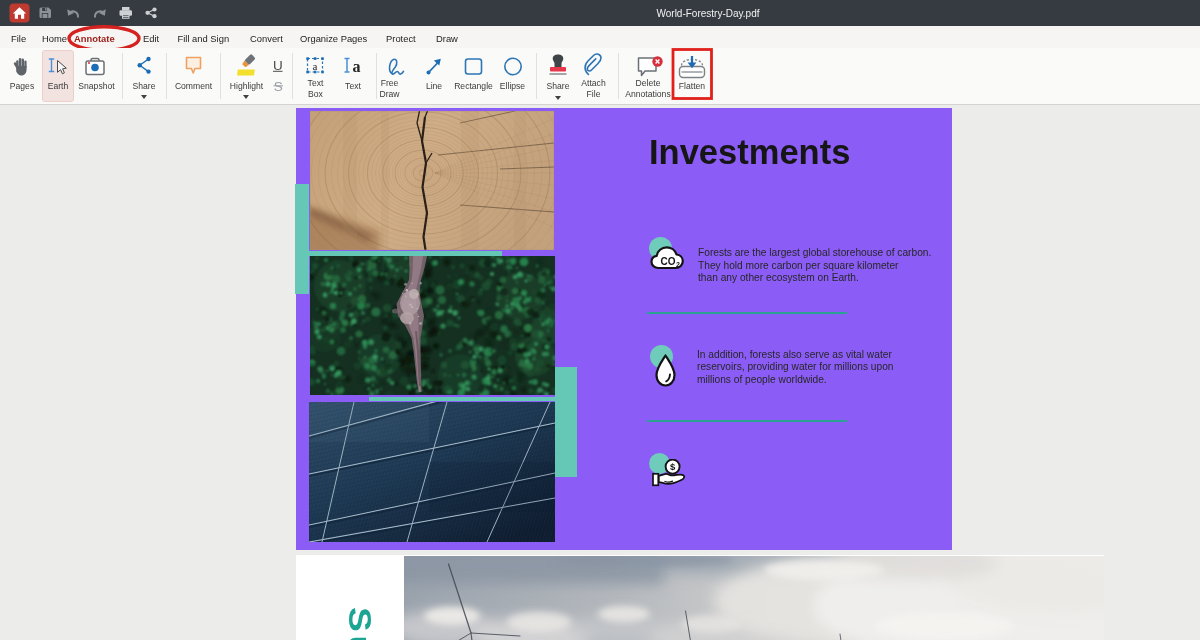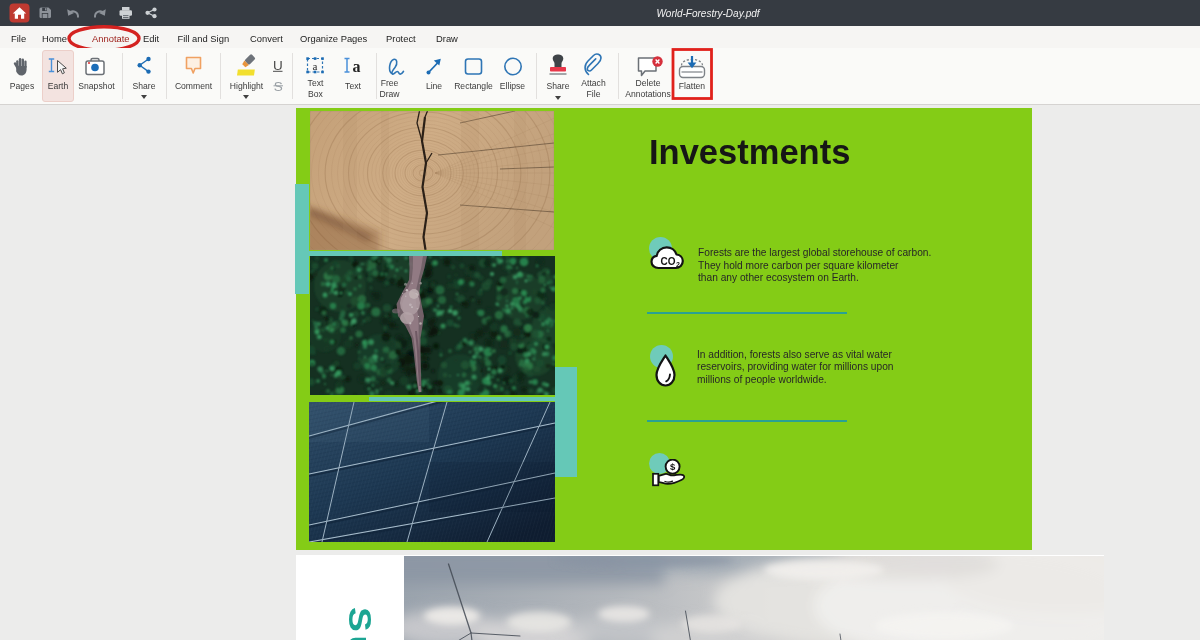--- a/index.html
+++ b/index.html
@@ -1,30 +1,30 @@
 <!DOCTYPE html>
 <html><head>
 <meta charset="utf-8">
 <style>
   * { margin:0; padding:0; box-sizing:border-box; }
   html,body { width:1200px; height:640px; overflow:hidden; font-family:"Liberation Sans",sans-serif; }
   #app { position:relative; width:1200px; height:640px; background:#ececeb; }
   #titlebar { position:absolute; left:0; top:0; width:1200px; height:26px; background:#363b42; }
-  #titletext { position:absolute; left:608px; top:7.5px; width:200px; text-align:center; color:#f2f2f2; font-size:10px;font-style:italic; }
+  #titletext { position:absolute; left:608px; top:7.5px; width:200px; text-align:center; color:#f2f2f2; font-size:10px; }
   #menubar { position:absolute; left:0; top:26px; width:1200px; height:22px; background:#f6f5f3; }
   .mtab { position:absolute; top:7px; font-size:9.4px; color:#1d1d1d; white-space:nowrap; }
   #toolbar { position:absolute; left:0; top:48px; width:1200px; height:57px; background:#fafaf8; border-bottom:1px solid #d5d3d1; }
   .sep { position:absolute; top:5px; width:1px; height:46px; background:#e2e0de; }
   .titem { position:absolute; top:2px; height:52px; text-align:center; }
   .tlabel { position:absolute; width:100%; top:31px; font-size:8.6px; color:#3b3b3b; line-height:11px; white-space:nowrap; text-align:center; }
   .tlabel2 { position:absolute; width:100%; top:28px; font-size:8.6px; color:#3b3b3b; line-height:10.8px; white-space:nowrap; text-align:center; }
   .drop { position:absolute; left:50%; margin-left:-3.5px; width:0; height:0; border-left:3.5px solid transparent; border-right:3.5px solid transparent; border-top:4px solid #404040; }
   #selbox { position:absolute; left:42px; top:2px; width:32px; height:52px; background:#f3e3e0; border:1px solid #eccfc9; border-radius:3px; }
   #doc { position:absolute; left:0; top:105px; width:1200px; height:535px; background:#ececeb; }
-  #page1 { position:absolute; left:296px; top:3px; width:736px; height:442px; background:#84cc16; }
+  #page1 { position:absolute; left:296px; top:3px; width:656px; height:442px; background:#8b5cf6; }
   #page2 { position:absolute; left:296px; top:450px; width:808px; height:86px; background:#fff; }
   .teal { position:absolute; background:#65c8b7; }
   .photo { position:absolute; overflow:hidden; }
   #heading { position:absolute; left:353px; top:24.6px; font-size:34.5px; font-weight:bold; color:#161616; letter-spacing:0px; }
   .itext { position:absolute; font-size:10.2px; line-height:12.5px; color:#272727; white-space:nowrap; }
   .tline { position:absolute; left:351px; width:200px; height:1.5px; background:#2aa193; }
   .icirc { position:absolute; border-radius:50%; background:#6fcbba; }
   .iconsvg { position:absolute; }
   #su { position:absolute; left:55px; top:51.5px; width:26px; font-size:31px; font-weight:bold; color:#1ca593; writing-mode:vertical-rl; letter-spacing:3px; transform:scale(1,1.2); transform-origin:top left; }
 </style>
@@ -59,21 +59,21 @@
         <line x1="147.5" y1="12.8" x2="154.5" y2="9.5" stroke="#cdd1d4" stroke-width="1.2"></line>
         <line x1="147.5" y1="12.8" x2="154.5" y2="16.2" stroke="#cdd1d4" stroke-width="1.2"></line>
       </g>
     </svg>
     <div id="titletext">World-Forestry-Day.pdf</div>
   </div>
 
   <div id="menubar">
     <div class="mtab" style="left:11px">File</div>
     <div class="mtab" style="left:42px">Home</div>
-    <div class="mtab" style="left:92px;color:#9d201b;font-weight:normal">Annotate</div>
+    <div class="mtab" style="left:74px;color:#9d201b;font-weight:bold">Annotate</div>
     <div class="mtab" style="left:143px">Edit</div>
     <div class="mtab" style="left:177.5px">Fill and Sign</div>
     <div class="mtab" style="left:250px">Convert</div>
     <div class="mtab" style="left:300px">Organize Pages</div>
     <div class="mtab" style="left:386px">Protect</div>
     <div class="mtab" style="left:436px">Draw</div>
     <svg width="200" height="30" style="position:absolute;left:60px;top:-2px">
       <ellipse cx="44" cy="14.5" rx="35" ry="11.8" fill="none" stroke="#d42220" stroke-width="3.4"></ellipse>
     </svg>
   </div>

